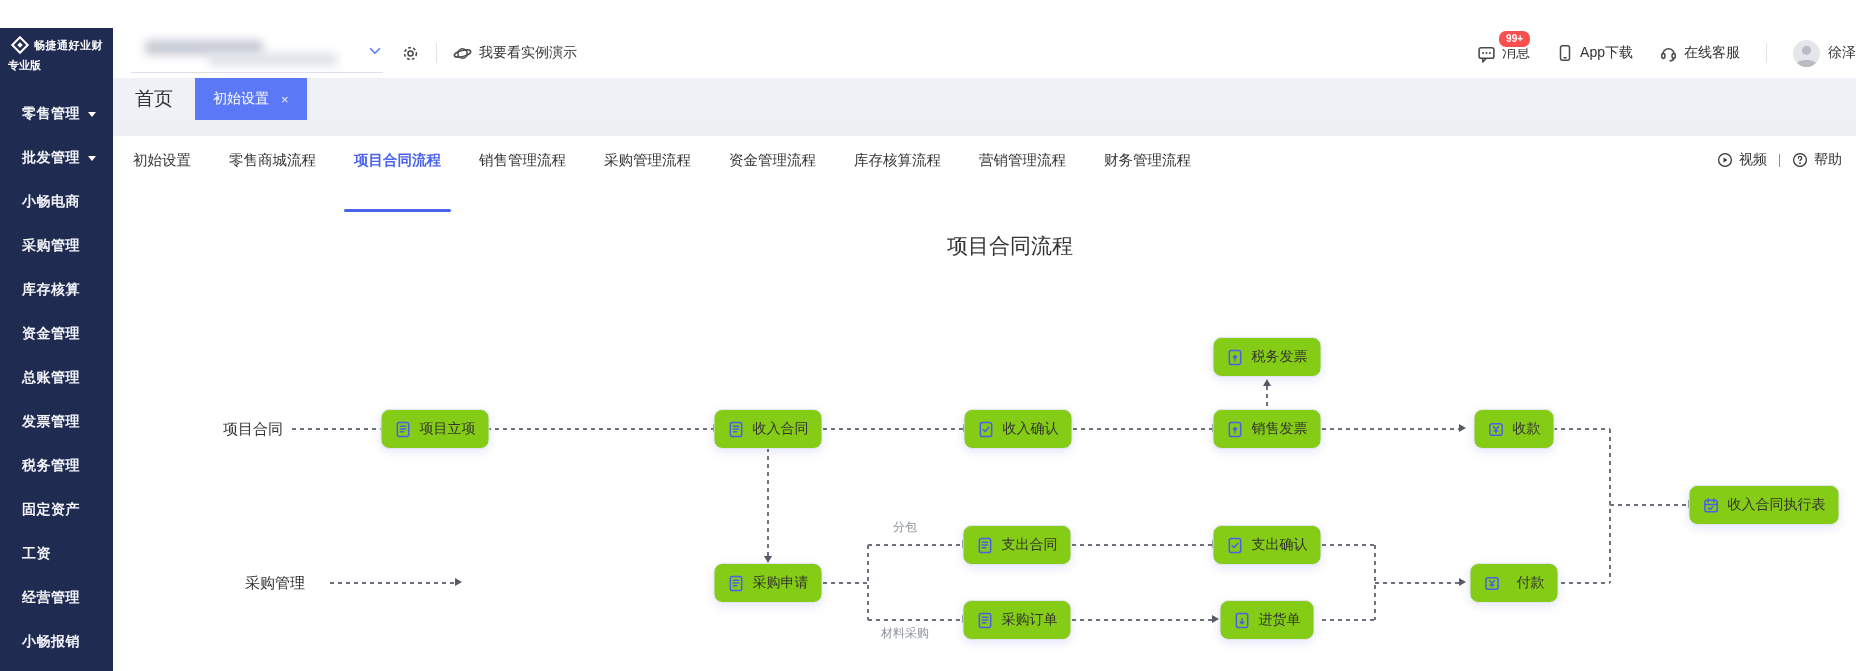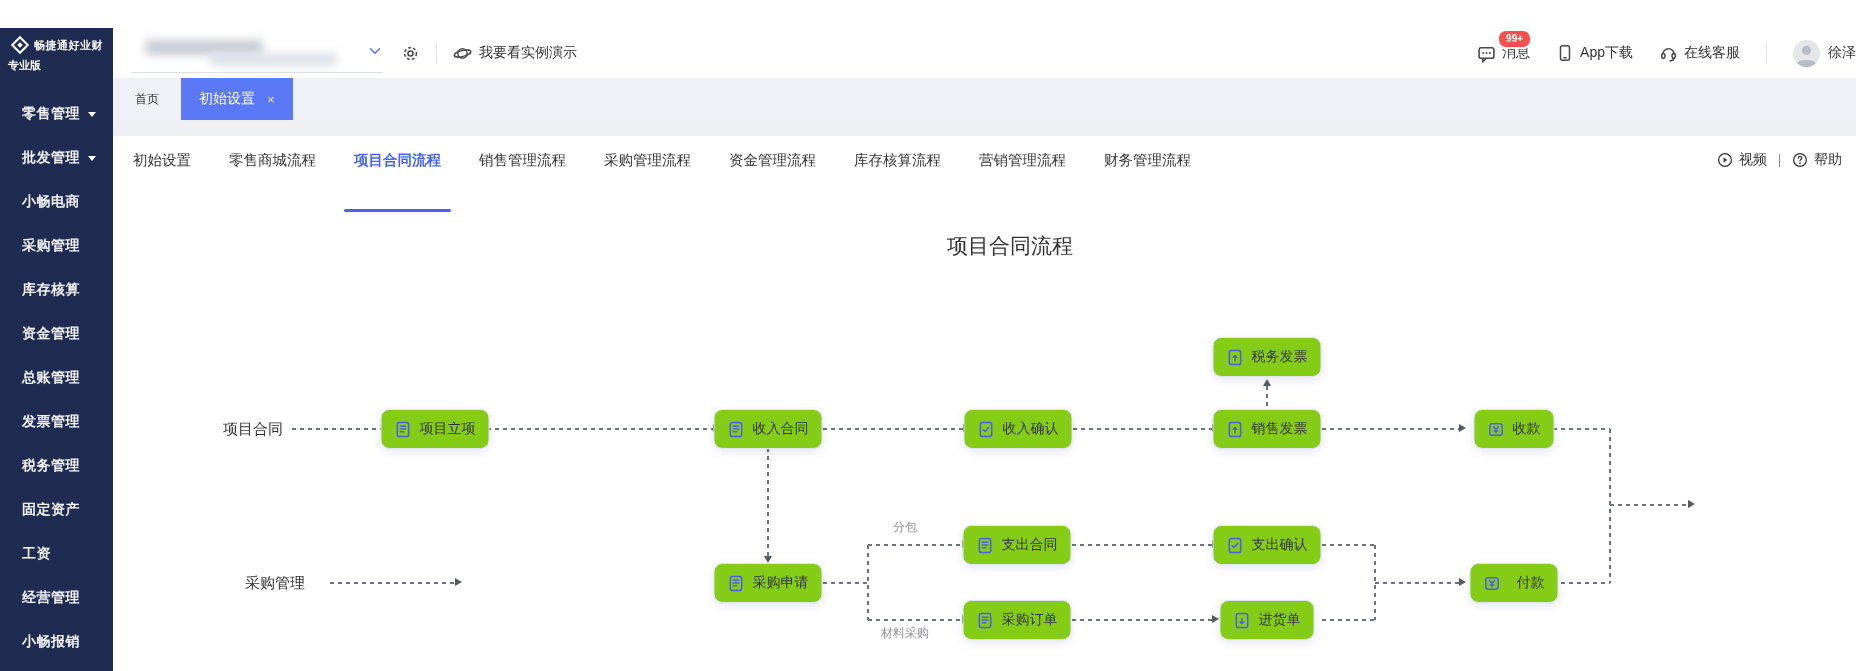--- a/index.html
+++ b/index.html
@@ -33,21 +33,21 @@
   .vdiv{width:1px;height:20px;background:#e1e3e9;margin:0 16px;}
   .demo{display:flex;align-items:center;gap:7px;font-size:14px;color:#333;cursor:pointer;}
   .right-cluster{margin-left:auto;display:flex;align-items:center;gap:26px;}
   .hgroup{display:flex;align-items:center;gap:6px;font-size:14px;color:#333;cursor:pointer;position:relative;}
   .badge{position:absolute;top:-15px;left:20px;background:#fa4f4f;color:#fff;font-size:10px;
     line-height:1;padding:3px 7px;border-radius:9px;border:2px solid #fff;font-weight:700;white-space:nowrap;}
   .user{display:flex;align-items:center;gap:8px;font-size:14px;white-space:nowrap;cursor:pointer;}
   
   .tabstrip{position:absolute;left:113px;right:0;top:78px;height:42px;background:#eff1f6;
     display:flex;align-items:stretch;z-index:5;}
-  .tab-home{display:flex;align-items:center;padding:0 22px;font-size:12px;color:#333;cursor:pointer;}
+  .tab-home{display:flex;align-items:center;padding:0 22px;font-size:19px;color:#333;cursor:pointer;}
   .tab-active{display:flex;align-items:center;gap:12px;padding:0 18px;background:#5b79f7;
     color:#fff;font-size:14px;cursor:pointer;}
   .tab-close{font-size:13px;opacity:.9;cursor:pointer;}
   
   .pagebg{position:absolute;left:113px;right:0;top:120px;bottom:0;background:#eef0f4;z-index:1;}
   .card{position:absolute;left:113px;right:0;top:136px;bottom:0;background:#fff;z-index:2;}
   .navrow{position:relative;height:50px;padding:15px 0 0 20px;display:flex;gap:38px;font-size:14.5px;}
   .nav-item{color:#333;cursor:pointer;position:relative;white-space:nowrap;}
   .nav-item.active{color:#4a63ee;font-weight:600;}
   .nav-item.active::after{content:"";position:absolute;left:-10px;right:-10px;bottom:-11px;height:3px;
@@ -358,20 +358,29 @@
   <div class="node" style="left:1514px;top:429px;">
     <span class="hicon">
       <svg width="17" height="17" viewBox="0 0 18 18" fill="none" stroke="#4d5cf0" stroke-width="1.6" stroke-linecap="round">
         <rect x="2.5" y="3" width="13" height="12" rx="2.2"></rect>
           <path d="M6.5 6l2.5 2.8L11.5 6M9 8.8v3.4M7 10.6h4"></path>
       </svg>
     </span>
     <span>收款</span>
   </div>
 
+  <div class="node" style="left:1764px;top:505px;">
+    <span class="hicon">
+      <svg width="17" height="17" viewBox="0 0 18 18" fill="none" stroke="#4d5cf0" stroke-width="1.6" stroke-linecap="round">
+        <rect x="2.5" y="3.5" width="13" height="12" rx="2"></rect>
+          <path d="M6 1.8v3.4M12 1.8v3.4M2.5 8h13M6.5 11.8l1.5 1.5 3-3" stroke-linejoin="round"></path>
+      </svg>
+    </span>
+    <span>收入合同执行表</span>
+  </div>
 
   <div class="node" style="left:768px;top:583px;">
     <span class="hicon">
       <svg width="17" height="17" viewBox="0 0 18 18" fill="none" stroke="#4d5cf0" stroke-width="1.6" stroke-linecap="round">
         <rect x="3" y="1.5" width="12" height="15" rx="2.2"></rect>
           <path d="M6.2 5.5h5.6M6.2 8.5h5.6M6.2 11.5h3.6"></path>
       </svg>
     </span>
     <span>采购申请</span>
   </div>

